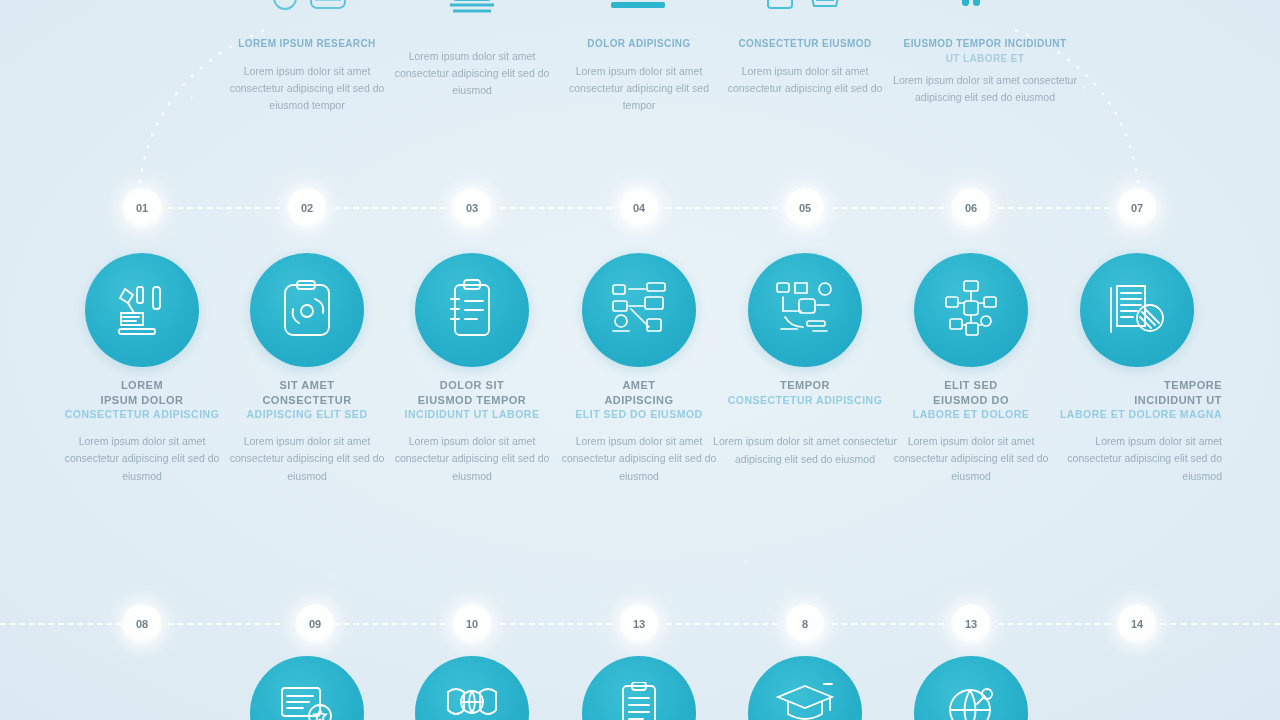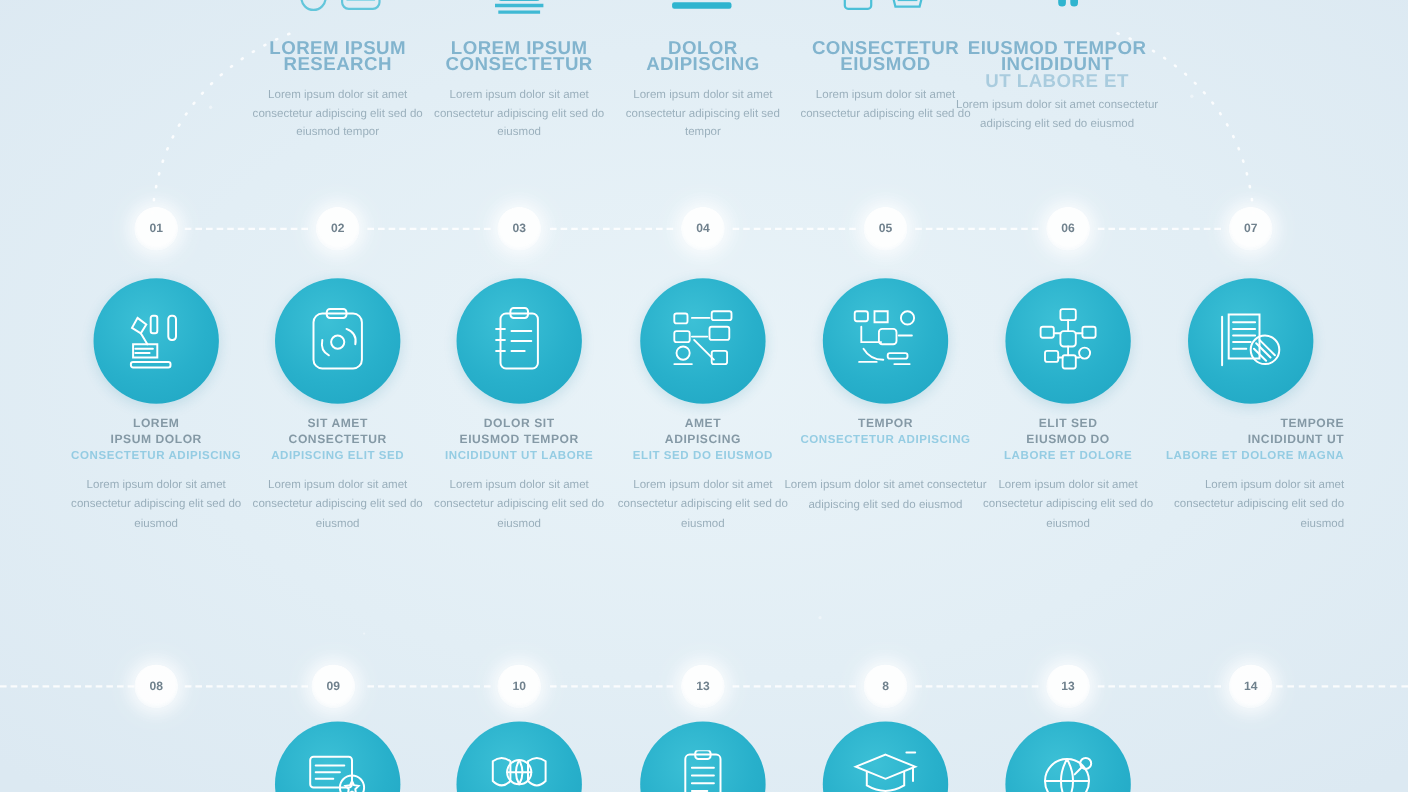--- a/index.html
+++ b/index.html
@@ -32,21 +32,21 @@
   
   .top-icon{
     position:absolute;
     margin-left:-30px;
     width:60px;height:34px;
     overflow:hidden;
   }
   .top-icon svg{display:block;}
 
   .top-title{
-    font-size:17px;
+    font-size:10px;
     font-weight:700;
     letter-spacing:.4px;
     line-height:15px;
     color:#5e9fc0;
     opacity:.72;
     filter:blur(.45px);
     text-transform:uppercase;
   }
   .top-body{
     margin-top:12px;
@@ -170,32 +170,31 @@
       <rect x="11" y="-6" width="7" height="28" rx="3.5" fill="#2fb4cf"></rect>
       <rect x="22" y="-6" width="7" height="28" rx="3.5" fill="#2fb4cf"></rect>
     </svg>
   </div>
 
   <div class="col" style="left:307px;top:36px;">
     <div class="top-title">Lorem Ipsum Research</div>
     <div class="top-body">Lorem ipsum dolor sit amet consectetur adipiscing elit sed do eiusmod tempor</div>
   </div>
   <div class="col" style="left:472px;top:36px;">
-    <div class="top-title">Lorem Ipsum Consectetur</div>
     <div class="top-body">Lorem ipsum dolor sit amet consectetur adipiscing elit sed do eiusmod</div>
   </div>
   <div class="col" style="left:639px;top:36px;">
     <div class="top-title">Dolor Adipiscing</div>
     <div class="top-body">Lorem ipsum dolor sit amet consectetur adipiscing elit sed tempor</div>
   </div>
   <div class="col" style="left:805px;top:36px;">
     <div class="top-title">Consectetur Eiusmod</div>
     <div class="top-body">Lorem ipsum dolor sit amet consectetur adipiscing elit sed do</div>
   </div>
-  <div class="col" style="left:961px;top:36px;width:190px;margin-left:-95px;">
+  <div class="col" style="left:985px;top:36px;width:190px;margin-left:-95px;">
     <div class="top-title">Eiusmod Tempor Incididunt</div>
     <div class="top-title" style="opacity:.42;">Ut Labore Et</div>
     <div class="top-body" style="margin-top:6px;">Lorem ipsum dolor sit amet consectetur adipiscing elit sed do eiusmod</div>
   </div>
 
   <div class="badge-strip" style="top:188px;">
     <div class="dash" style="left:168px;width:112px;"></div>
     <div class="dash" style="left:334px;width:112px;"></div>
     <div class="dash" style="left:500px;width:112px;"></div>
     <div class="dash" style="left:666px;width:112px;"></div>
@@ -351,21 +350,21 @@
     <div class="dash" style="left:334px;width:112px;"></div>
     <div class="dash" style="left:500px;width:112px;"></div>
     <div class="dash" style="left:666px;width:112px;"></div>
     <div class="dash" style="left:832px;width:112px;"></div>
     <div class="dash" style="left:998px;width:112px;"></div>
     <div class="dash" style="left:1160px;width:120px;"></div>
 
     <div class="badge" style="left:142px;">
         <span>08</span>
       </div>
-    <div class="badge" style="left:303px;text-align:right;">
+    <div class="badge" style="left:315px;text-align:right;">
         <span>09</span>
       </div>
     <div class="badge" style="left:472px;">
         <span>10</span>
       </div>
     <div class="badge" style="left:639px;">
         <span>13</span>
       </div>
     <div class="badge" style="left:805px;">
         <span>8</span>

